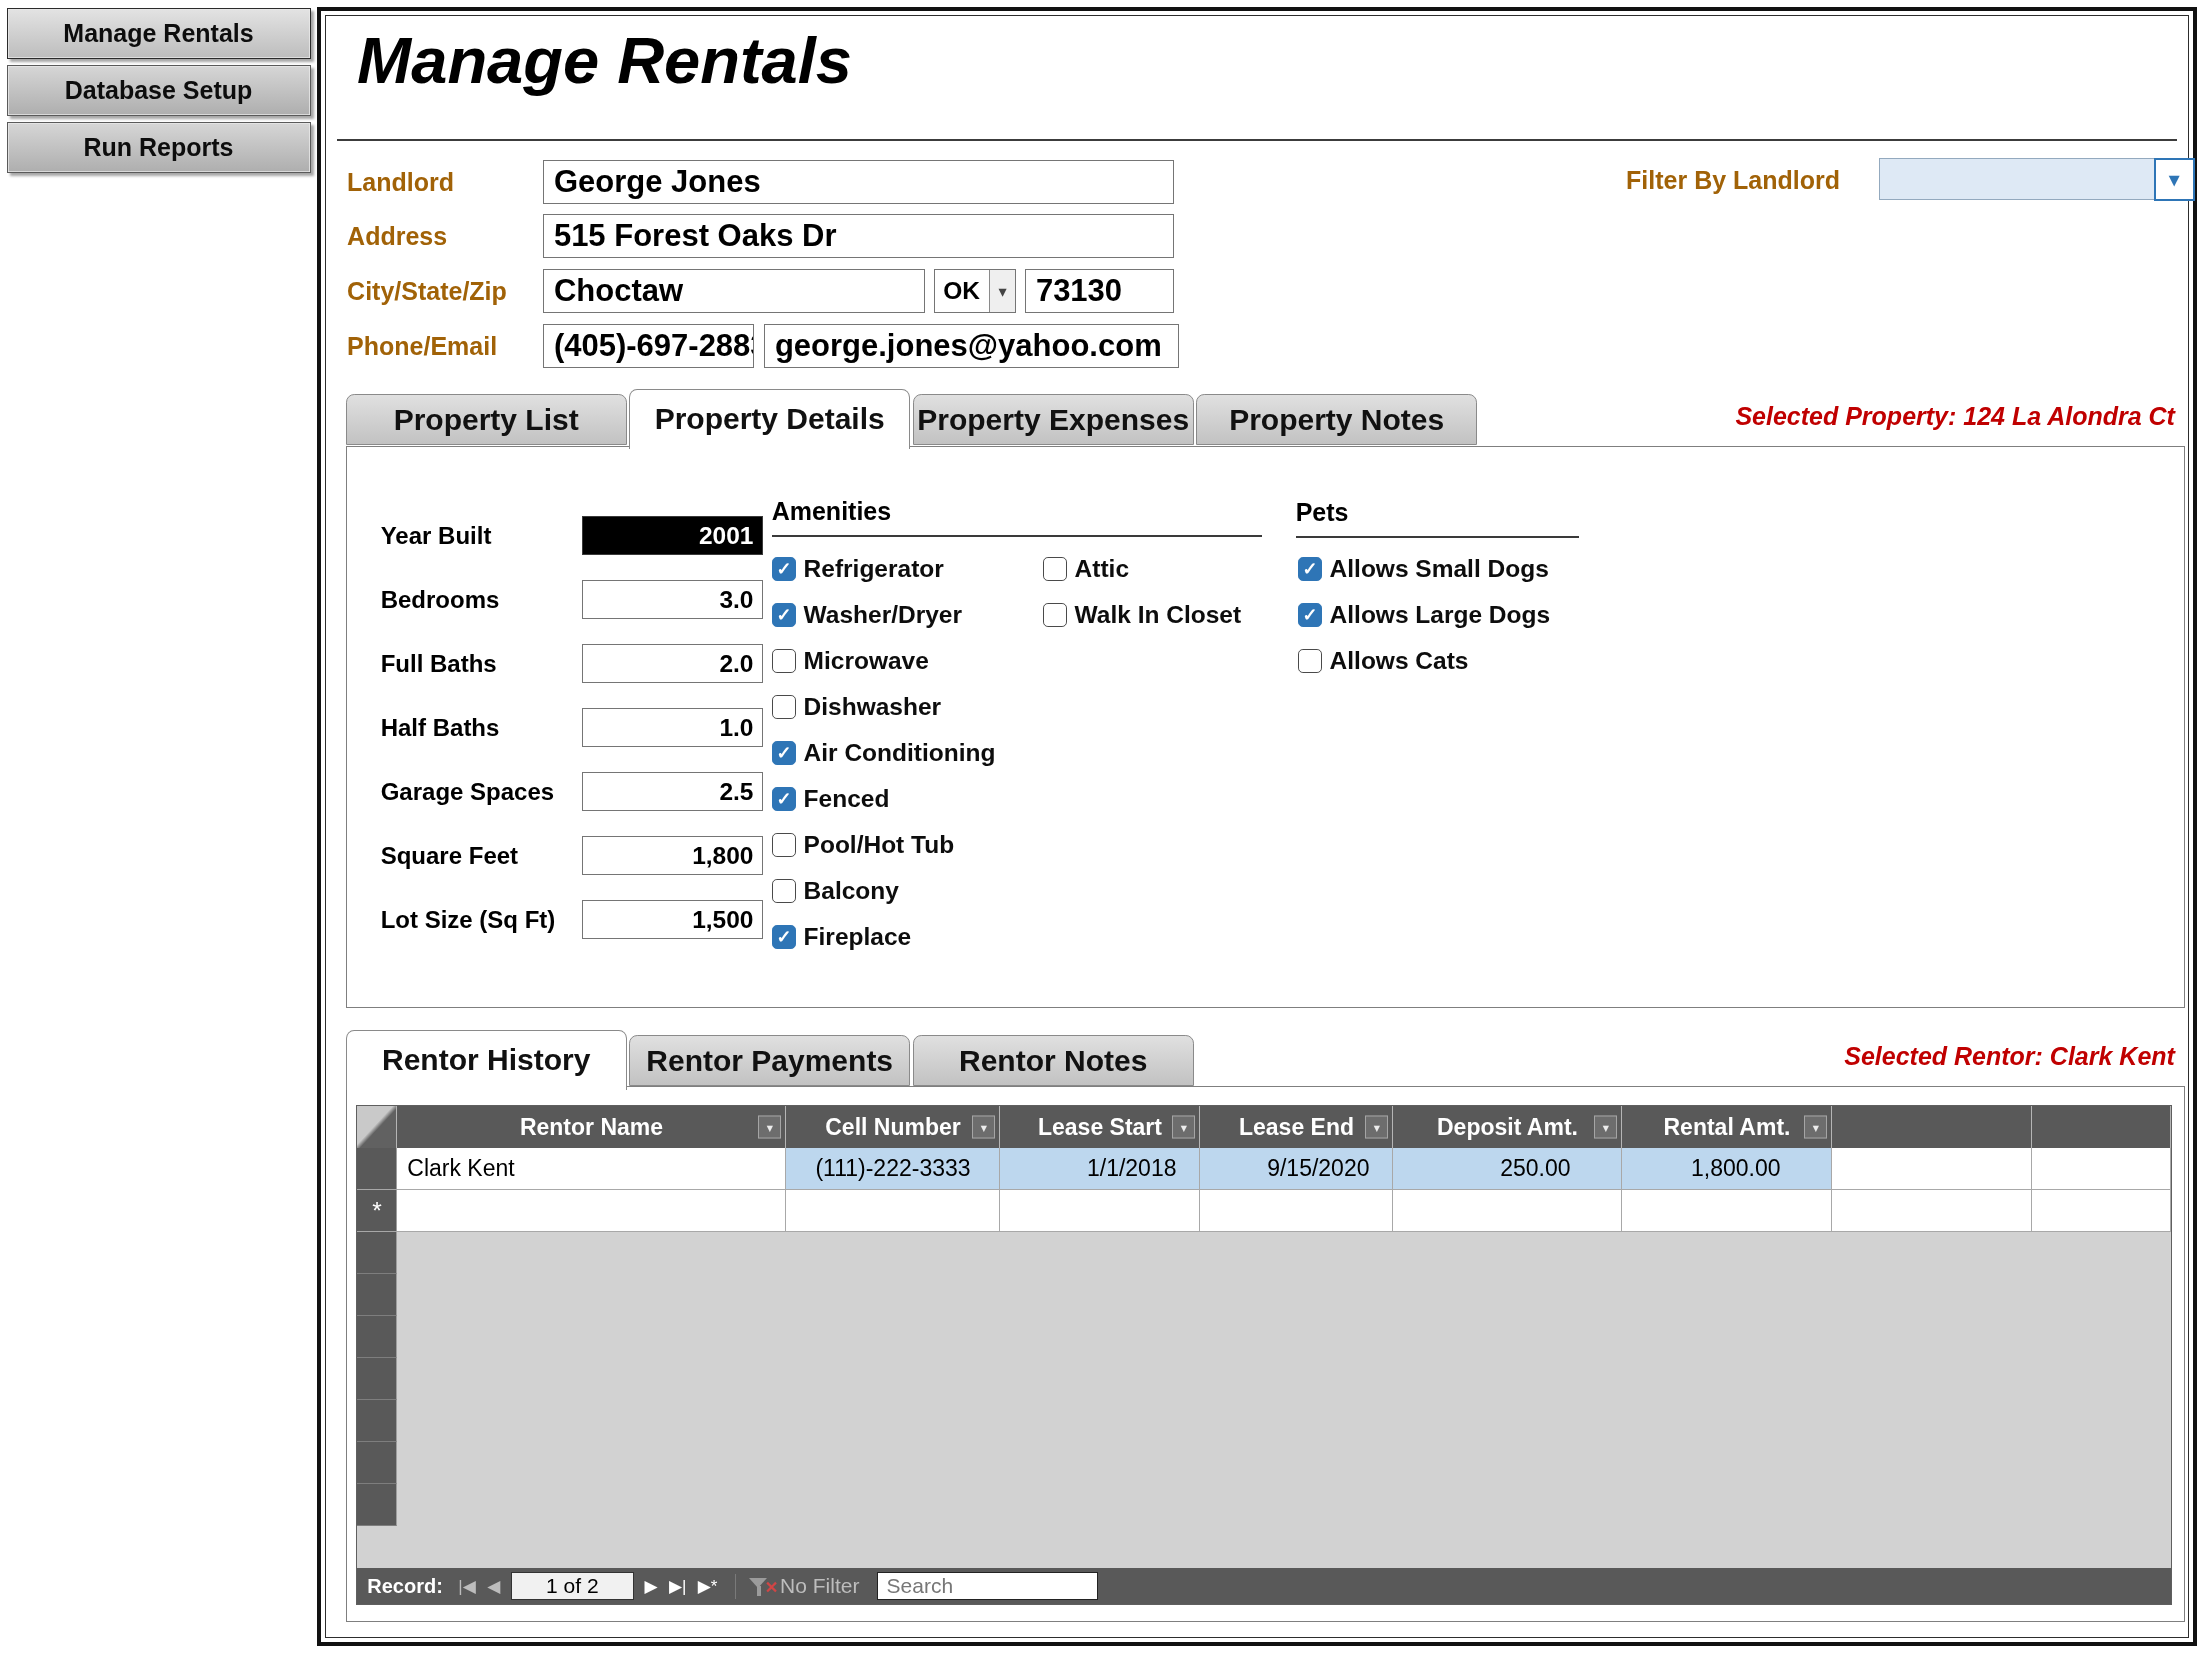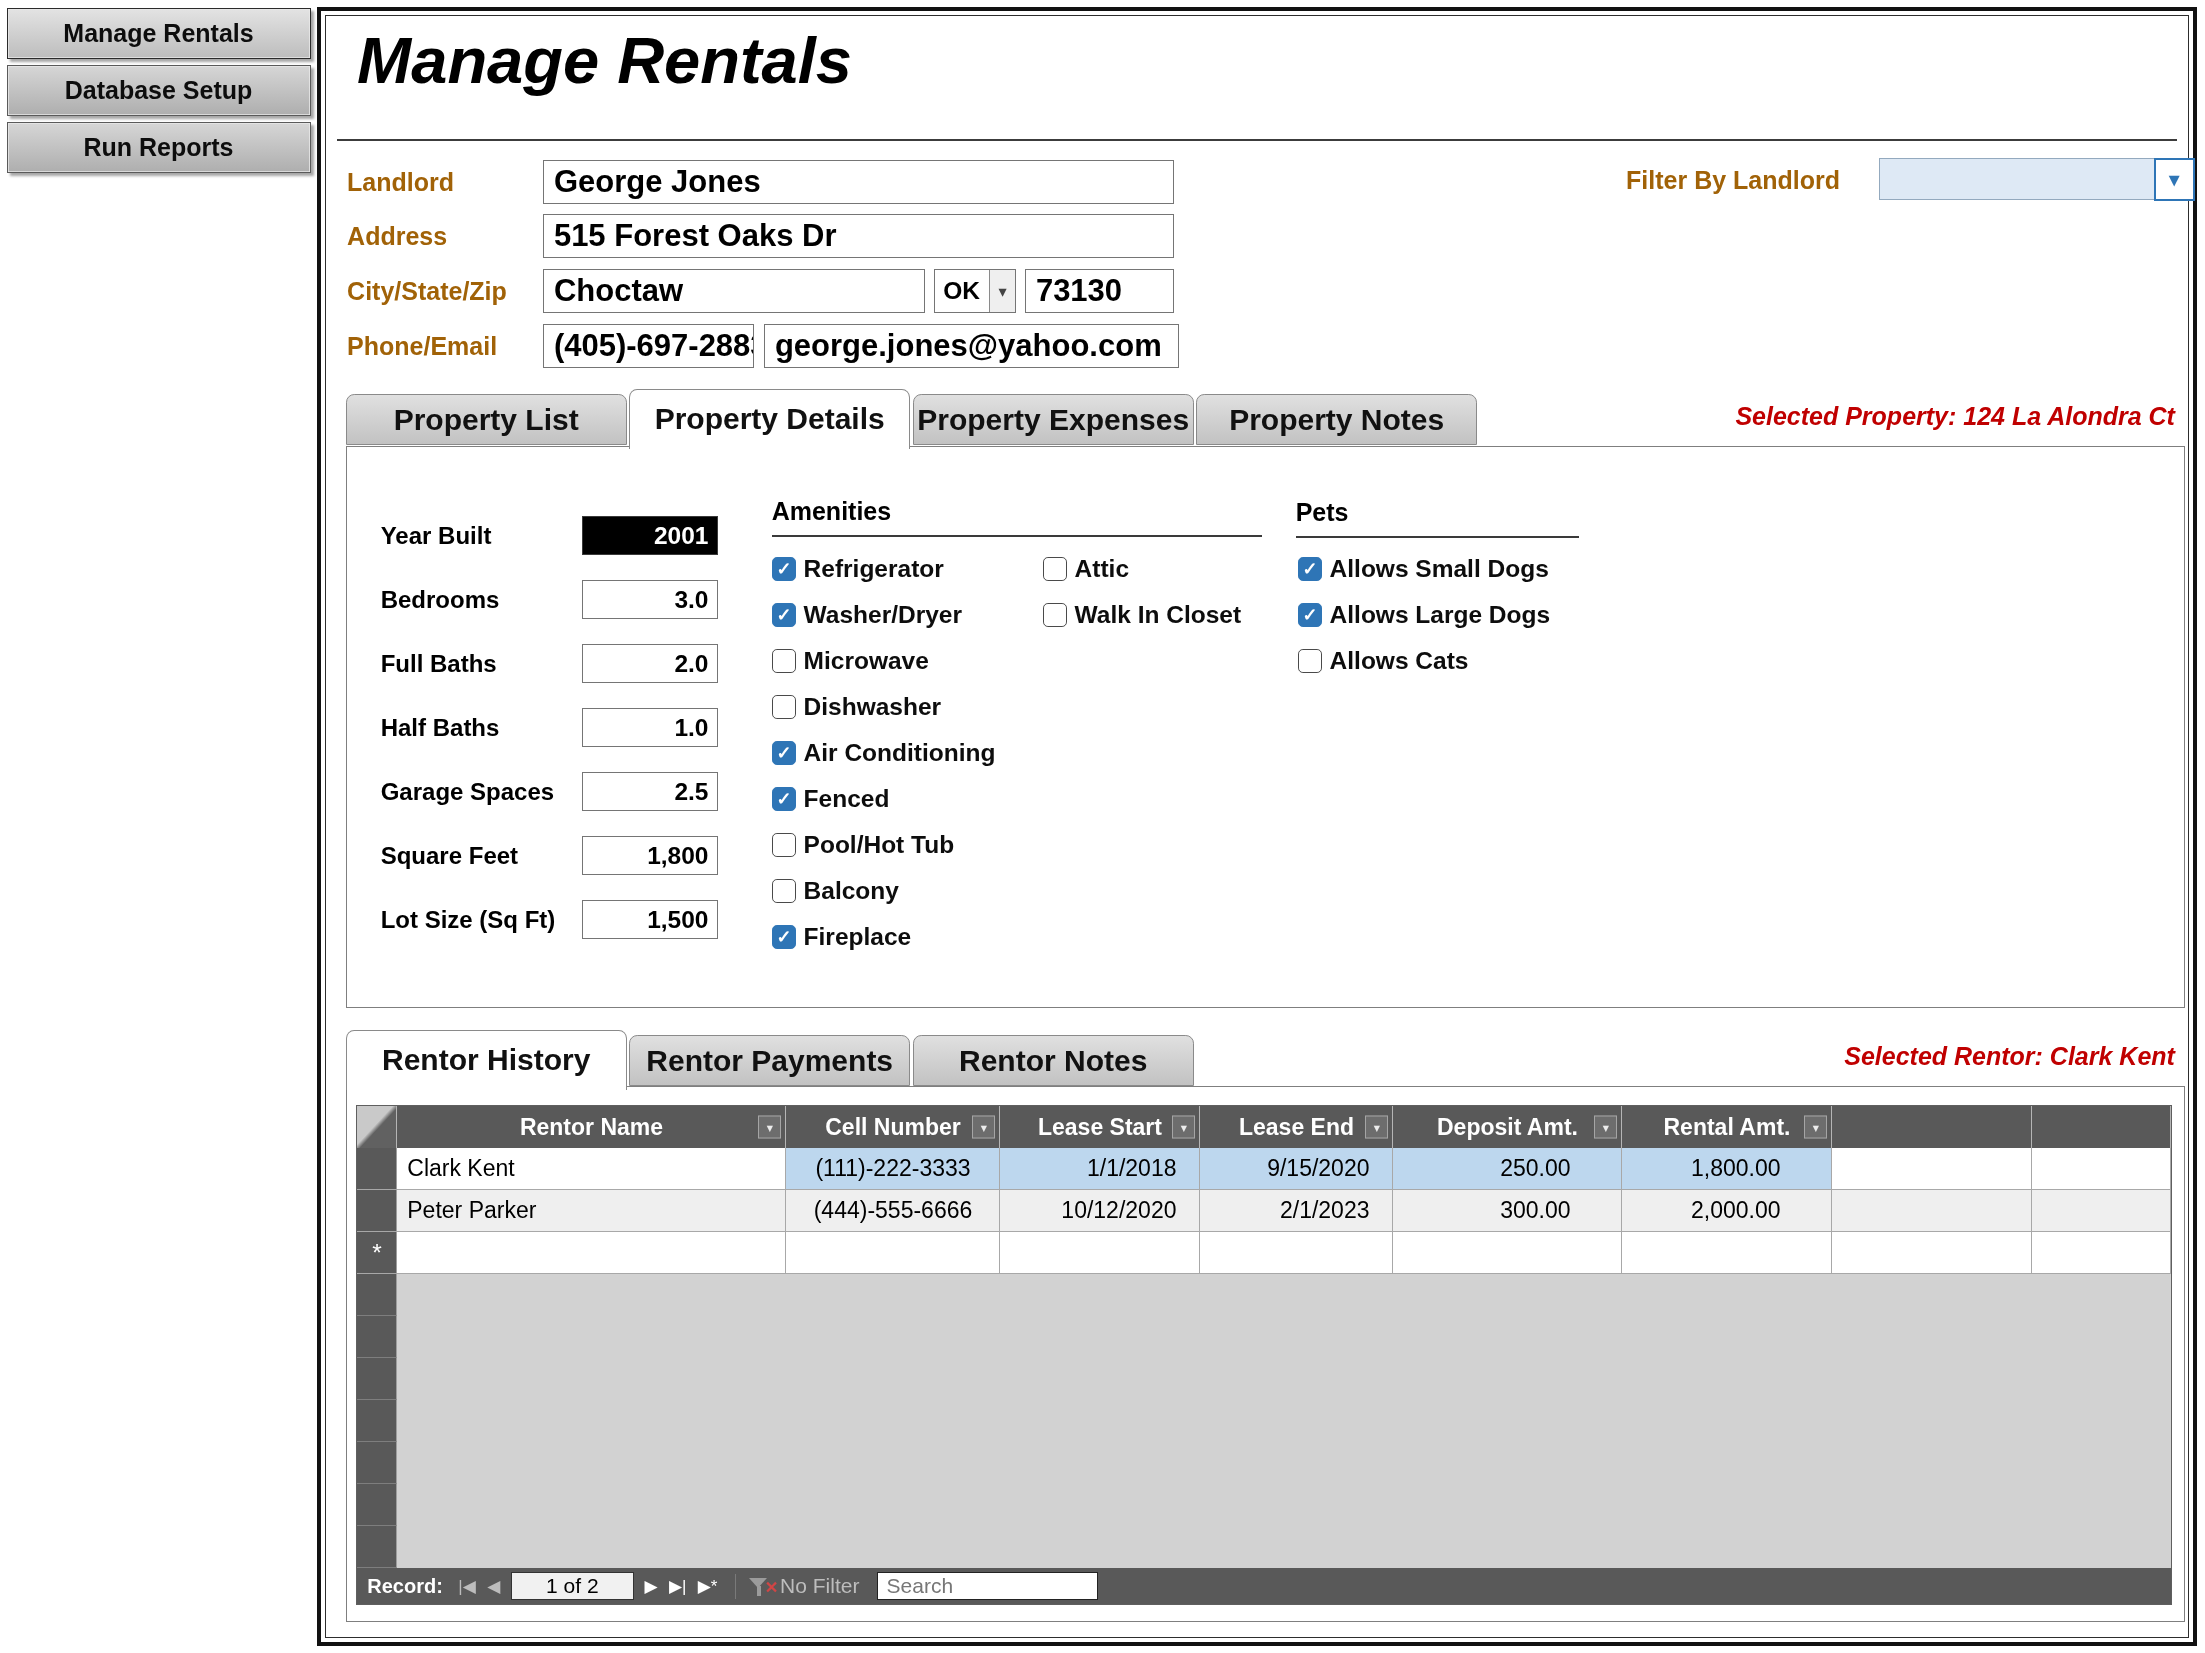--- a/index.html
+++ b/index.html
@@ -60,21 +60,21 @@
   .selected-property { top:386px; } .selected-rentor { top:1026px; }
 
   .content-box { position:absolute; left:19.6px; width:1839px; border:1.6px solid #7f7f7f; background:#fff;padding-left:36px; }
   .property-box { top:430px; height:562px; }
   .rentor-box { top:1070px; height:536px; }
 
   
   #propFields { position:absolute; left:34px; top:69px; }
   .prow { display:flex; align-items:center; height:39px; margin-bottom:25px; }
   .plabel { width:201px; font-size:24px; font-weight:bold; white-space:nowrap; }
-  .pval { width:136px; height:39px; border:1.6px solid #757575; background:#fff; font-size:24.5px; font-weight:bold;
+  .pval { width:181px; height:39px; border:1.6px solid #757575; background:#fff; font-size:24.5px; font-weight:bold;
     display:flex; align-items:center; justify-content:flex-end; padding-right:8.2px; }
   .pval.sel { background:#000; color:#fff; border-color:#3a3a3a; }
 
   .group-title { position:absolute; font-size:25px; font-weight:bold; border-bottom:2.5px solid #3a3a3a; padding-bottom:8.2px; }
   .amenities-title { left:425px; top:50px; width:490px; }
   .pets-title { left:949px; top:51px; width:283px; }
   .cbcol { position:absolute; }
   #amenCol1 { left:425px; top:105px; }
   #amenCol2 { left:696px; top:105px; }
   #petsCol  { left:951px; top:105px; }
@@ -317,31 +317,20 @@
                 <div class="gsel"></div>
                 <div class="gcell al-left" style="width: 389px;">Clark Kent</div>
                 <div class="gcell al-center hl" style="width: 214px;">(111)-222-3333</div>
                 <div class="gcell al-right hl" style="width: 200px;">1/1/2018</div>
                 <div class="gcell al-right hl" style="width: 193px;">9/15/2020</div>
                 <div class="gcell al-amt hl" style="width: 229px;">250.00</div>
                 <div class="gcell al-amt hl" style="width: 210px;">1,800.00</div>
                 <div class="gcell" style="width: 200px;"></div>
                 <div class="gcell" style="flex: 1 1 0%;"></div>
               </div>
-              <div class="grow alt">
-                <div class="gsel"></div>
-                <div class="gcell al-left" style="width: 389px;">Peter Parker</div>
-                <div class="gcell al-center" style="width: 214px;">(444)-555-6666</div>
-                <div class="gcell al-right" style="width: 200px;">10/12/2020</div>
-                <div class="gcell al-right" style="width: 193px;">2/1/2023</div>
-                <div class="gcell al-amt" style="width: 229px;">300.00</div>
-                <div class="gcell al-amt" style="width: 210px;">2,000.00</div>
-                <div class="gcell" style="width: 200px;"></div>
-                <div class="gcell" style="flex: 1 1 0%;"></div>
-              </div>
               <div class="grow">
                 <div class="gsel">*</div>
                 <div class="gcell" style="width: 389px;"></div>
                 <div class="gcell" style="width: 214px;"></div>
                 <div class="gcell" style="width: 200px;"></div>
                 <div class="gcell" style="width: 193px;"></div>
                 <div class="gcell" style="width: 229px;"></div>
                 <div class="gcell" style="width: 210px;"></div>
                 <div class="gcell" style="width: 200px;"></div>
                 <div class="gcell" style="flex: 1 1 0%;"></div>

